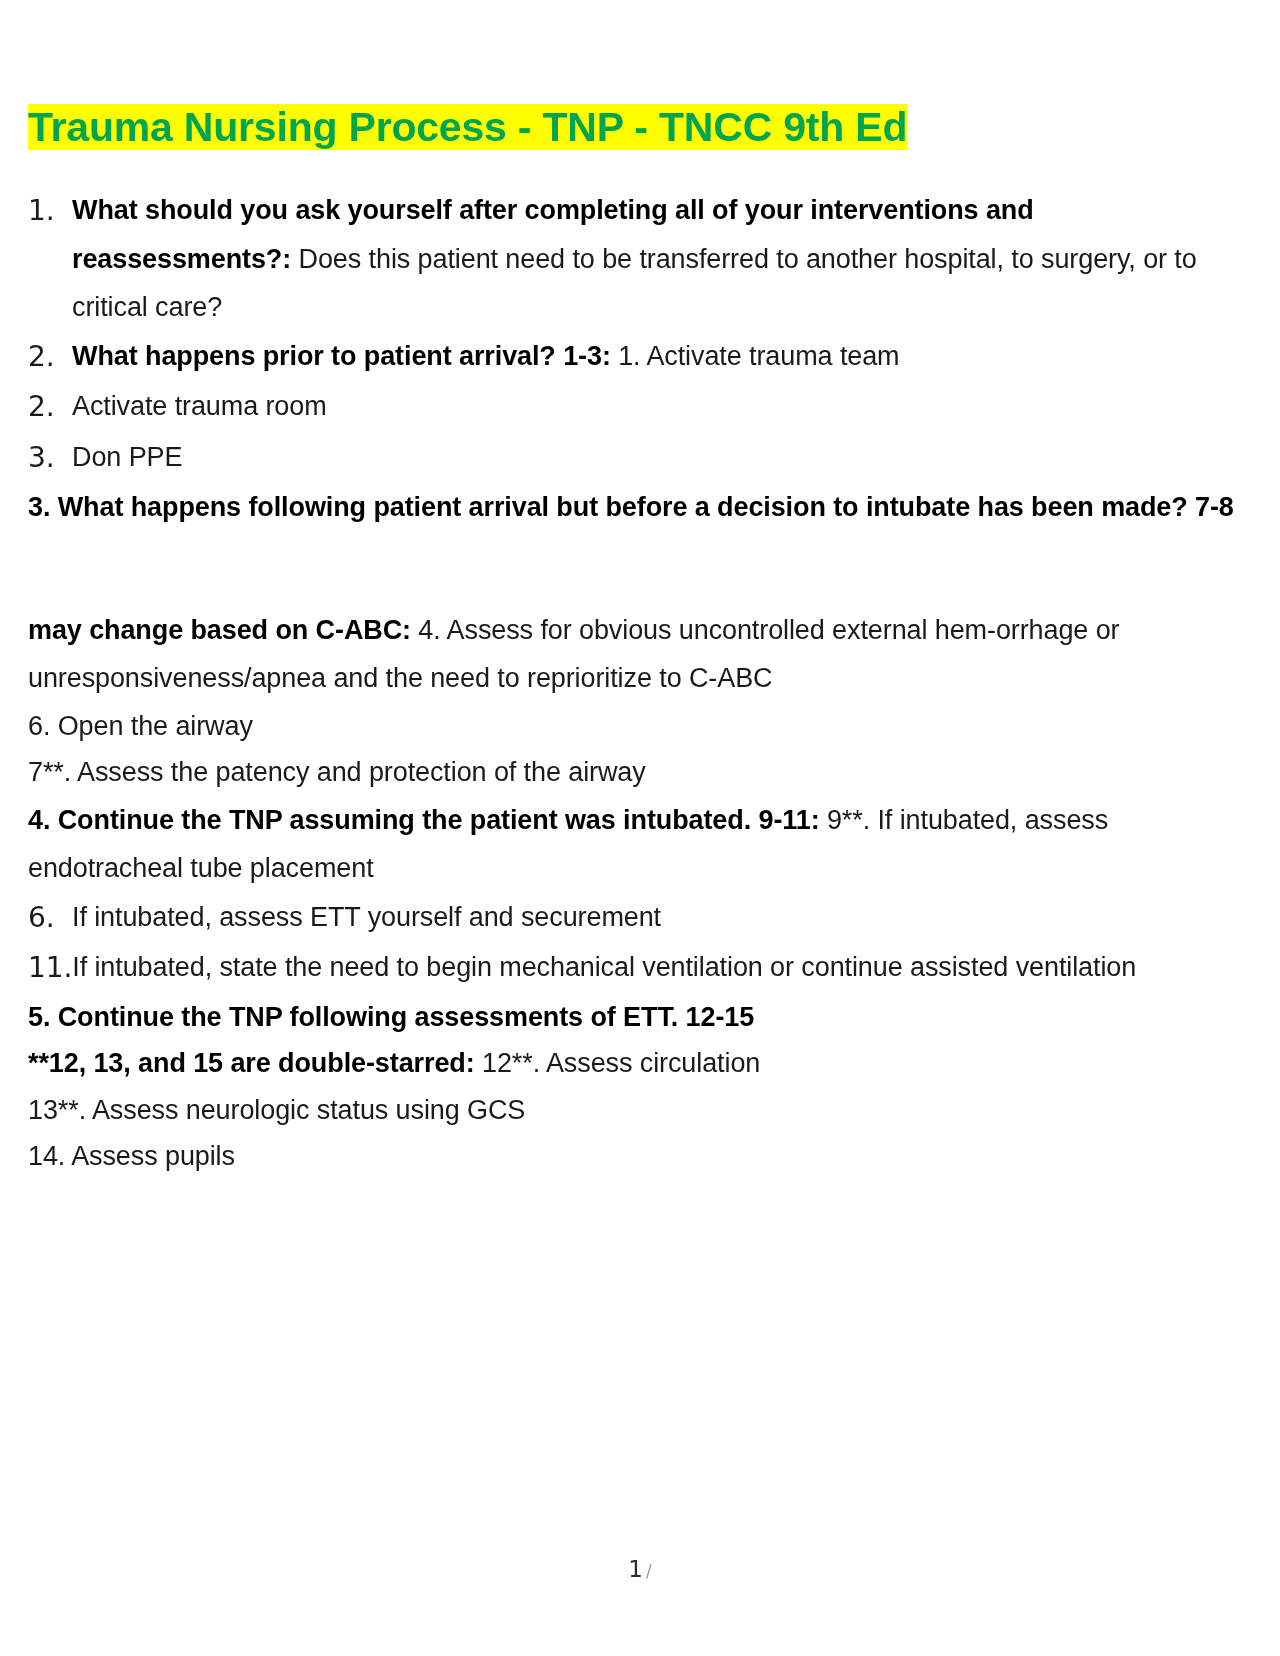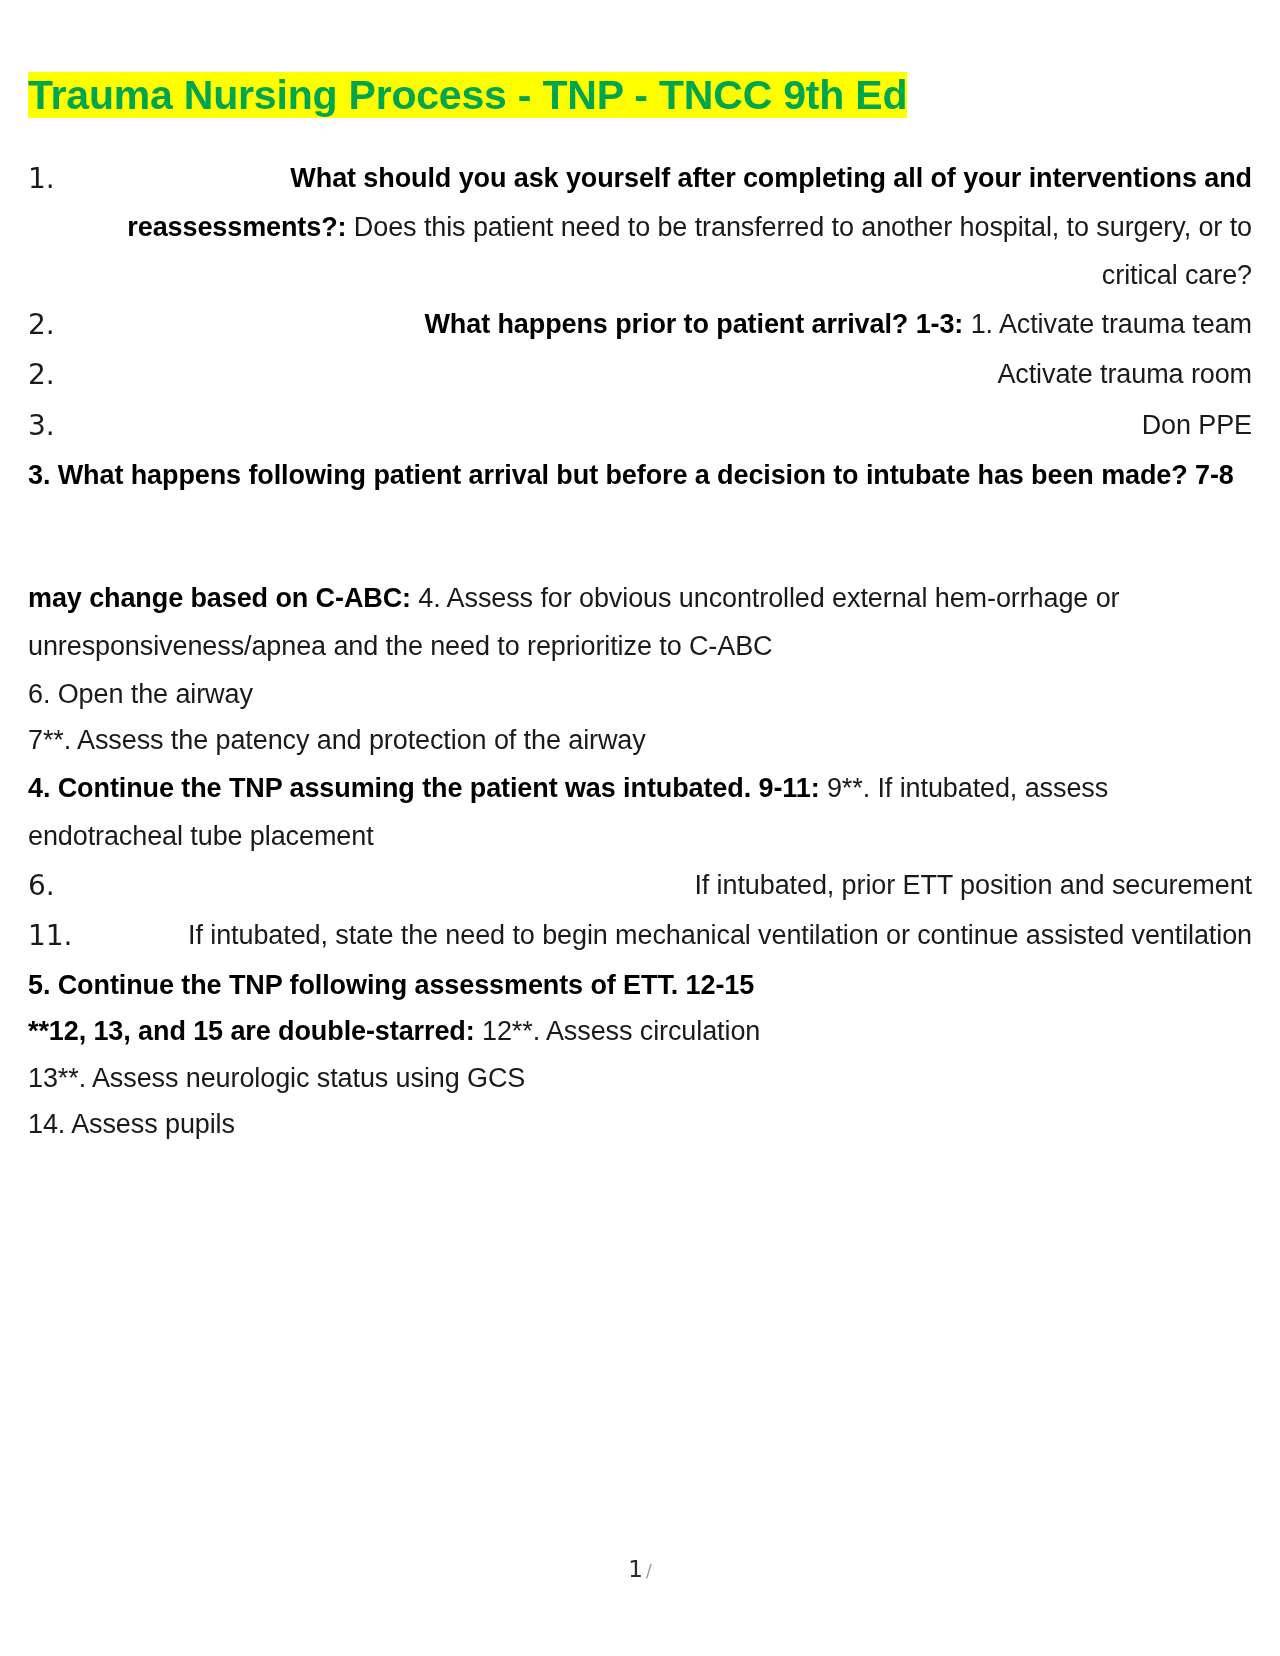--- a/index.html
+++ b/index.html
@@ -18,21 +18,21 @@
   .page {
     position: relative;
     width: 1280px;
     height: 1656px;
     box-sizing: border-box;
     padding: 0 28px 0 28px;
   }
 
   
   .title-wrap {
-    padding-top: 66px;
+    padding-top: 98px;
     margin-left: 0px;
   }
   .doc-title {
     display: inline;
     font-size: 41px;
     font-weight: bold;
     line-height: 1.42;
     color: #00a550;
     background: #ffff00;
     letter-spacing: -0.2px;
@@ -70,21 +70,20 @@
     flex: 0 0 auto;
     min-width: 44px;
     font-size: 28px;
     line-height: 1.80;
     font-weight: normal;
     color: #1a1a1a;
     font-family: "DejaVu Sans", sans-serif;
   }
   .listrow .rowtext {
     flex: 1 1 auto;
-    text-align: right;
   }
 
   
   .tight {
     line-height: 1.72;
   }
 
   
   .gap {
     height: 74px;
@@ -146,21 +145,21 @@
 
     <div class="para"><span class="q">may change based on C-ABC:</span><span class="a"> 4. Assess for obvious uncontrolled external hem-orrhage or unresponsiveness/apnea and the need to reprioritize to C-ABC</span></div>
 
     <div class="plain tight">6. Open the airway</div>
     <div class="plain tight">7**. Assess the patency and protection of the airway</div>
 
     <div class="para"><span class="q">4. Continue the TNP assuming the patient was intubated. 9-11:</span><span class="a"> 9**. If intubated, assess endotracheal tube placement</span></div>
 
     <div class="listrow">
       <span class="marker">6.</span>
-      <span class="rowtext a">If intubated, prior ETT position and securement</span>
+      <span class="rowtext a">If intubated, assess ETT yourself and securement</span>
     </div>
     <div class="listrow">
       <span class="marker">11.</span>
       <span class="rowtext a">If intubated, state the need to begin mechanical ventilation or continue assisted ventilation</span>
     </div>
 
     <div class="plain q tight">5. Continue the TNP following assessments of ETT. 12-15</div>
 
     <div class="plain tight"><span class="q">**12, 13, and 15 are double-starred:</span><span class="a"> 12**. Assess circulation</span></div>
 

